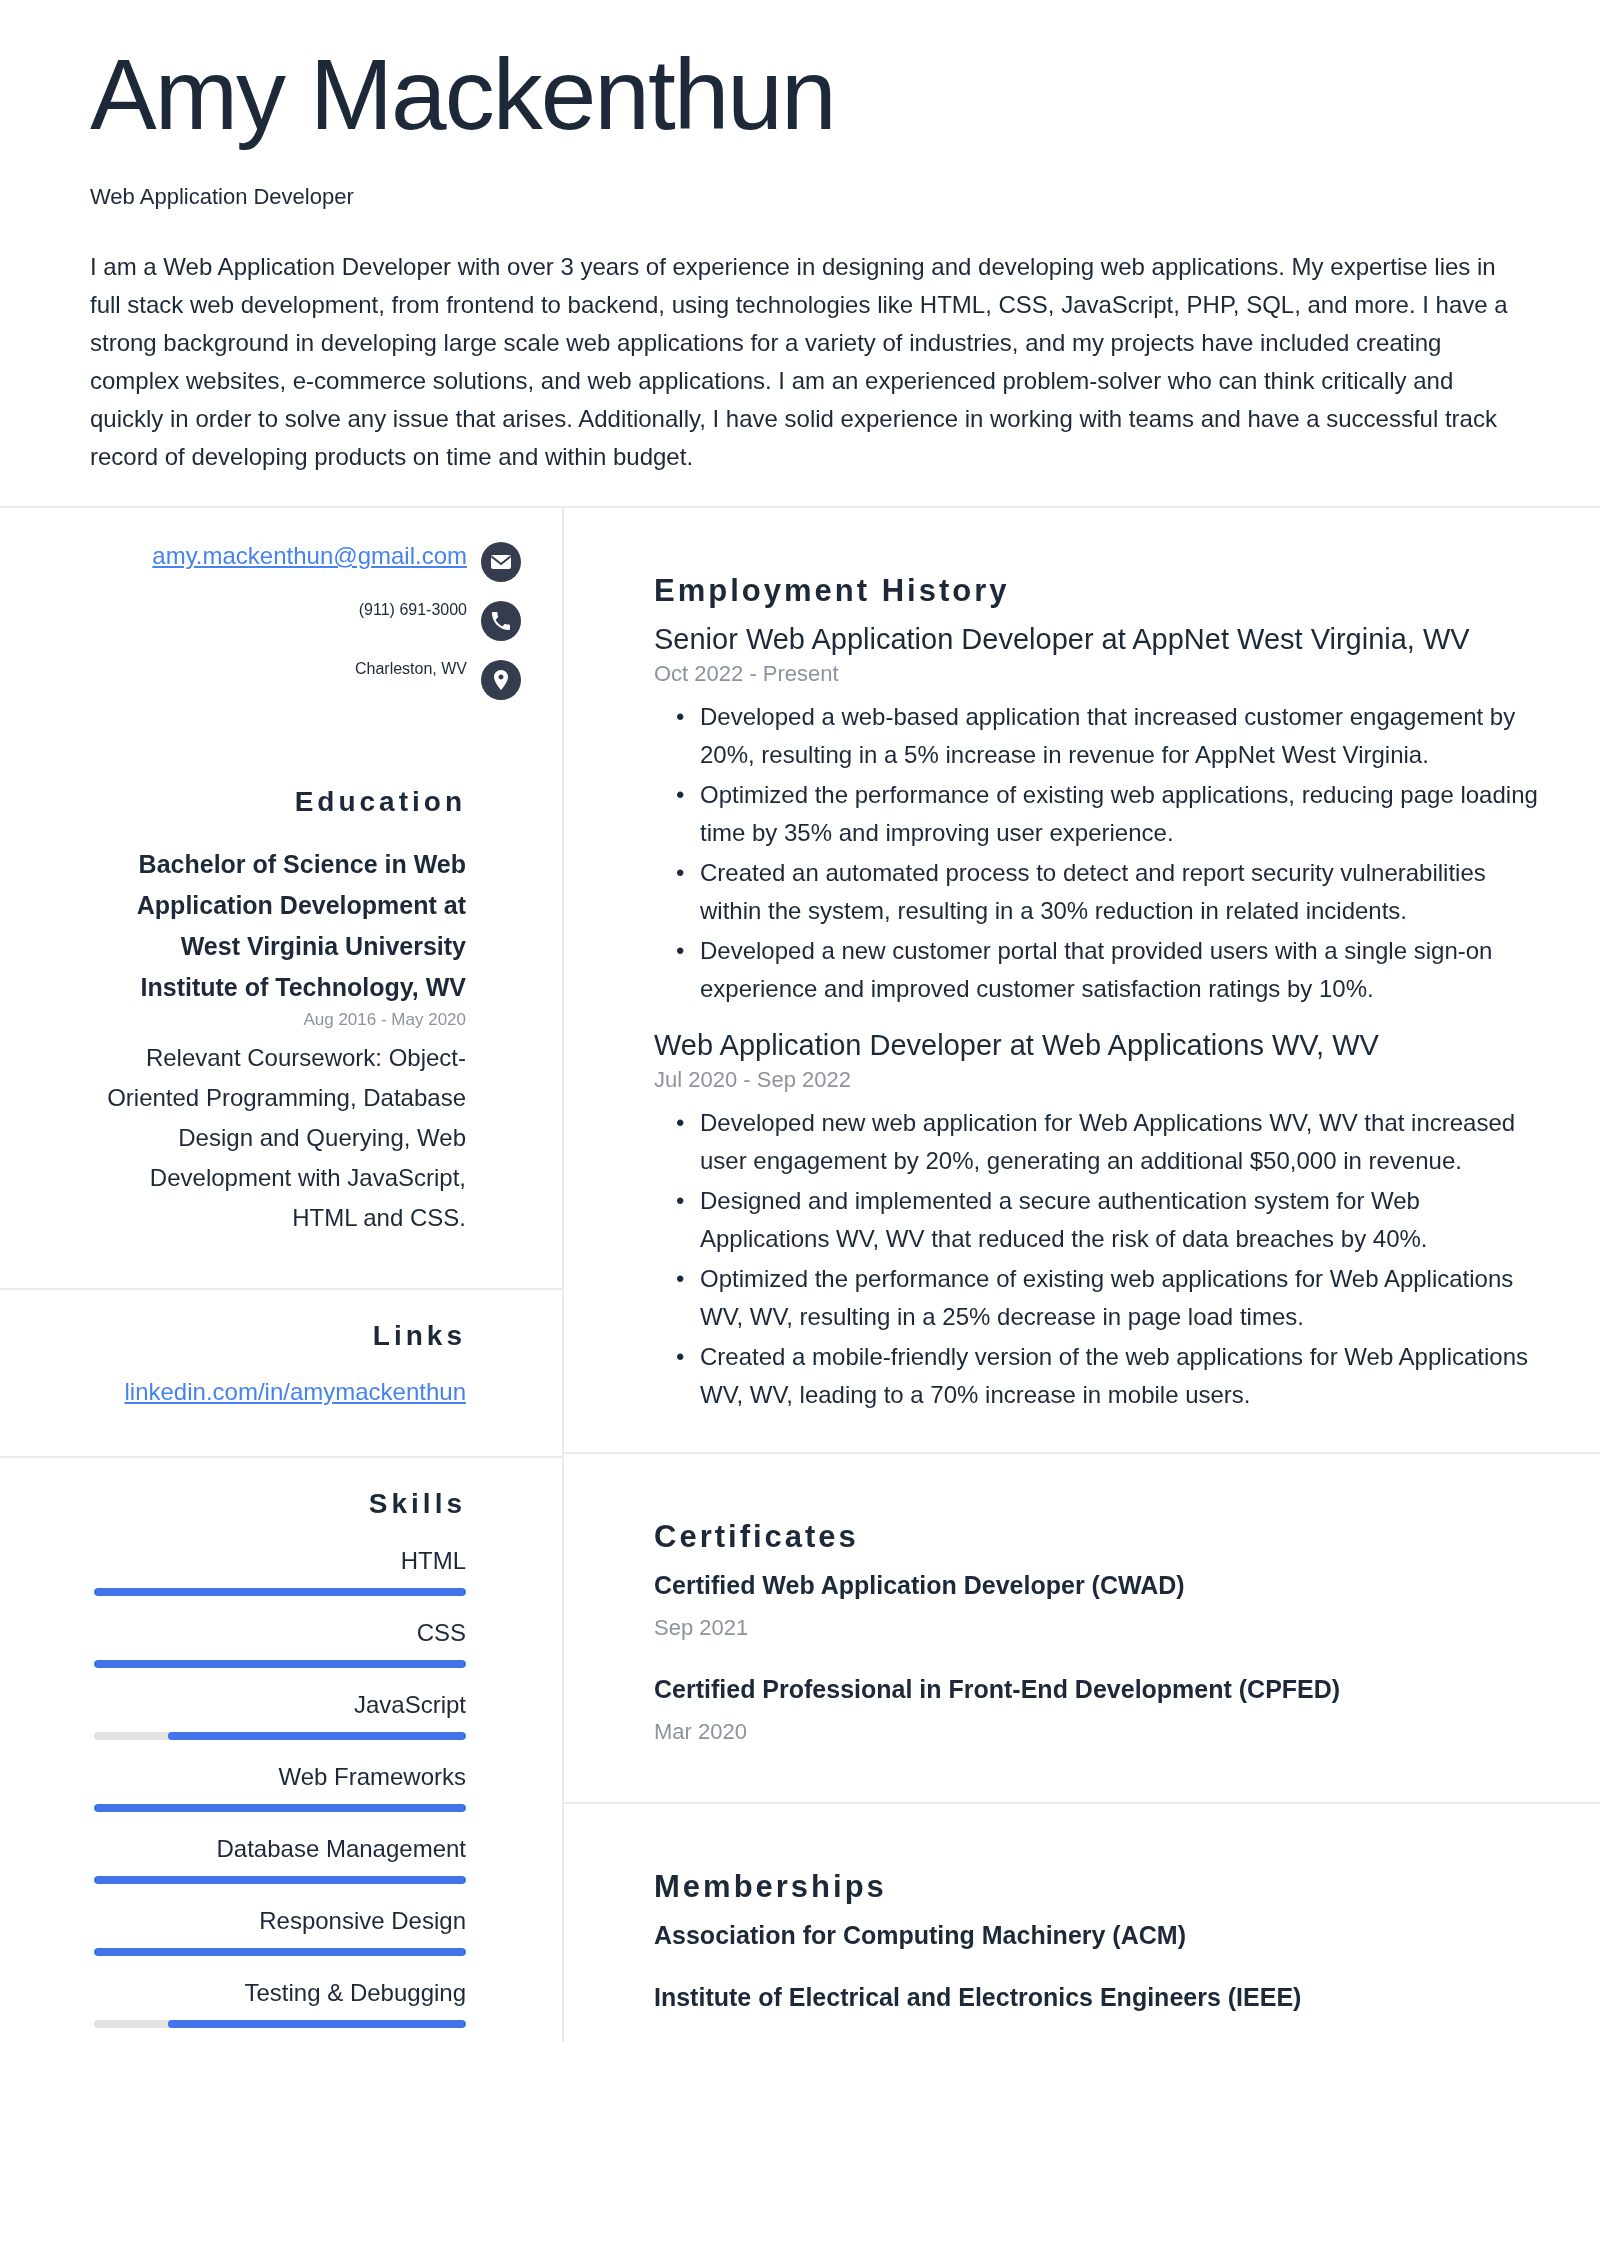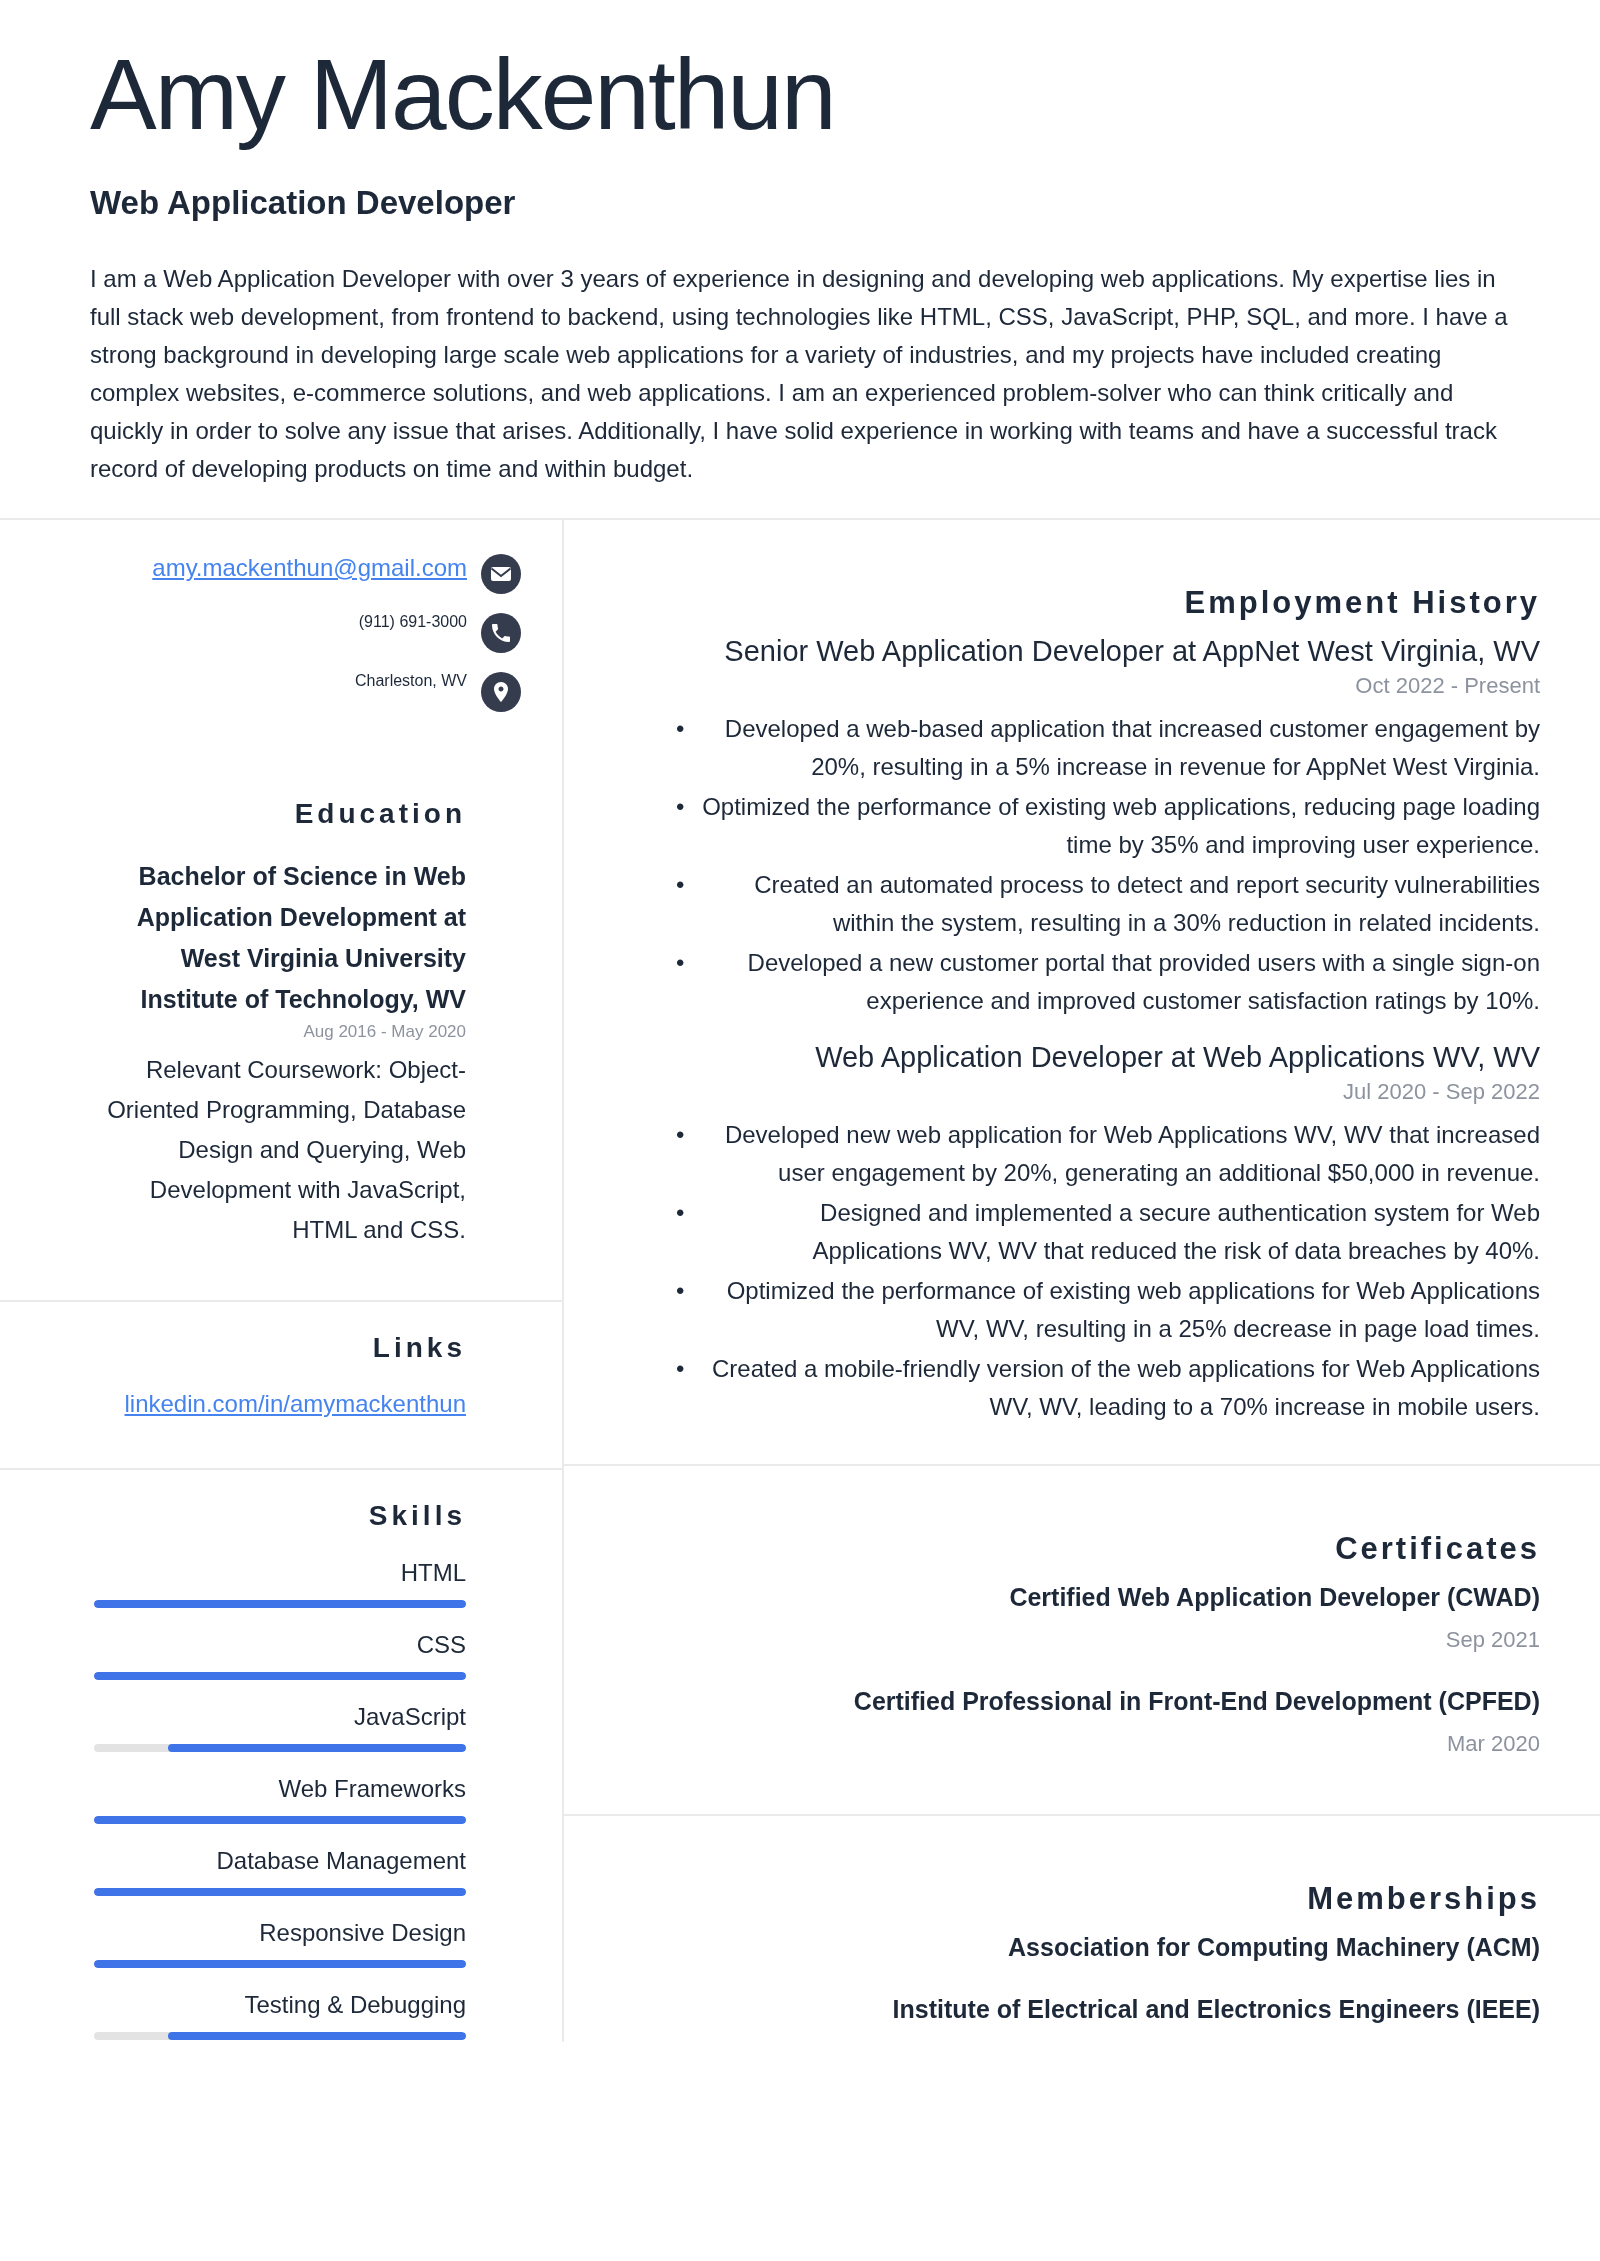--- a/index.html
+++ b/index.html
@@ -6,21 +6,21 @@
     --text:#1d2839; --muted:#8d939e; --link:#4583ef;
     --bar-fill:#3f73e8; --bar-track:#e3e3e3; --icon-bg:#353c4e; --divider:#e9eaeb;
   }
   *{box-sizing:border-box; margin:0; padding:0;}
   body{background:#ffffff; font-family:"Liberation Sans","DejaVu Sans",sans-serif; color:var(--text);}
   .page{width:1600px; height:2042px; background:#fff; overflow:hidden; position:relative;}
 
   
   .header{padding:38px 85px 30px 90px;}
   .name{font-size:100px; font-weight:400; letter-spacing:-2px; line-height:1.12; color:var(--text);}
-  .job-title{font-size:33px; font-weight:700; margin-top:34px; color:var(--text);}
+  .job-title{font-size:22px; font-weight:400; margin-top:34px; color:var(--text);}
   .summary{font-size:24px; line-height:38px; margin-top:38px; color:var(--text);}
 
   
   .columns{display:flex; border-top:2px solid var(--divider); min-height:1736px; align-items:stretch;}
   .sidebar{width:564px; flex:0 0 564px; border-right:2px solid var(--divider); text-align:right;}
   .main{flex:1 1 auto;}
 
   .side-section{padding:30px 96px 50px 94px;}
   .side-section + .side-section{border-top:2px solid var(--divider);}
   .side-h2{font-size:28px; font-weight:700; letter-spacing:4px; margin-bottom:26px;}
@@ -38,21 +38,21 @@
   .edu-date{font-size:17px; color:var(--muted); margin-top:2px;}
   .coursework{font-size:24px; line-height:40px; margin-top:8px;}
 
   
   .skill-item{margin-bottom:22px;}
   .skill-label{font-size:24px; line-height:30px; margin-bottom:12px;}
   .bar-track{position:relative; height:8px; border-radius:4px; background:var(--bar-track); overflow:hidden;}
   .bar-fill{position:absolute; right:0; top:0; height:100%; border-radius:4px; background:var(--bar-fill);}
 
   
-  .main-section{padding:62px 60px 20px 90px;text-align:right;}
+  .main-section{padding:62px 60px 20px 90px;}
   .main-section + .main-section{border-top:2px solid var(--divider);}
   .main-h2{font-size:31px; font-weight:700; letter-spacing:3px; line-height:42px; margin-bottom:10px;}
 
   .job{margin-bottom:20px;}
   .job-head{font-size:29px; font-weight:400; line-height:34px;}
   .job-date{font-size:22px; color:var(--muted); line-height:28px; margin:4px 0 10px 0;}
   ul.bullets{list-style:none;}
   ul.bullets li{font-size:24px; line-height:38px; padding-left:46px; position:relative; margin-bottom:2px;}
   ul.bullets li::before{content:"•"; position:absolute; left:22px; top:0; font-size:24px;}
 

